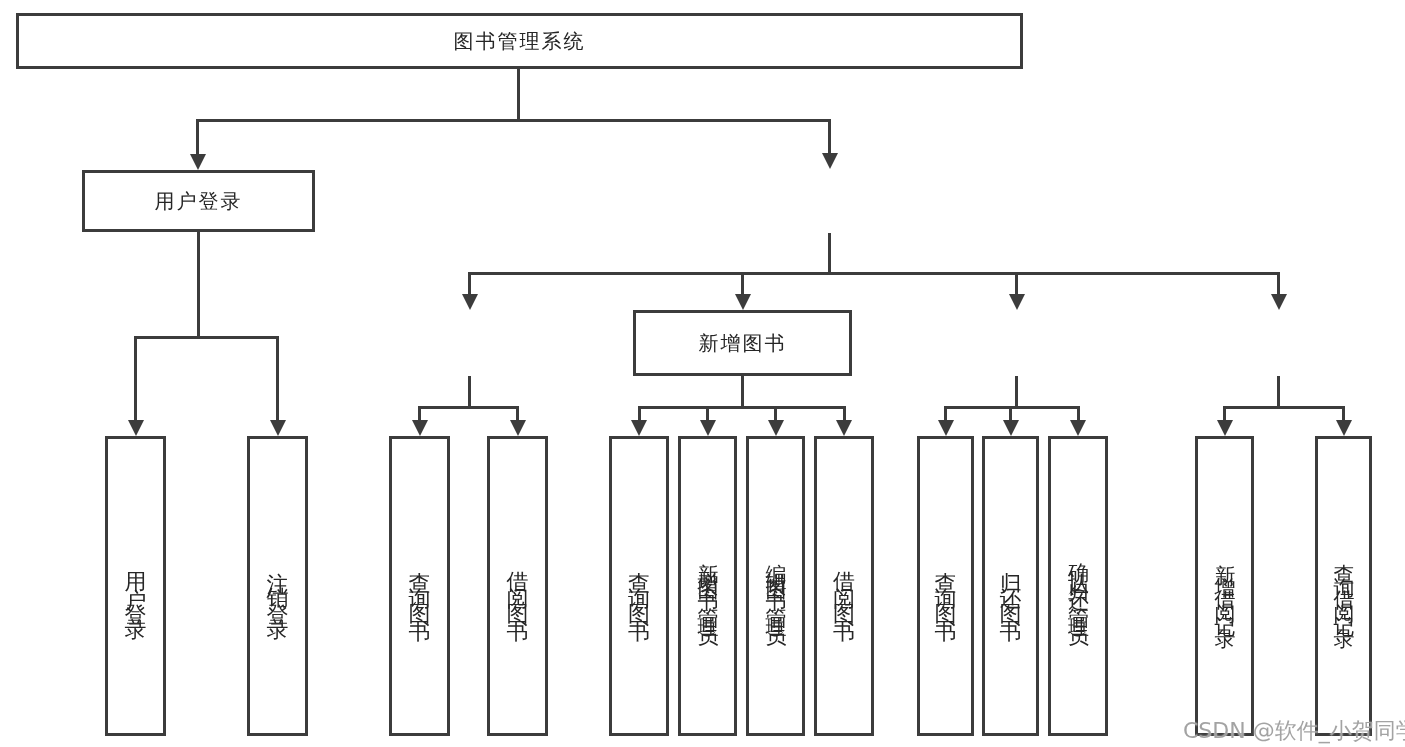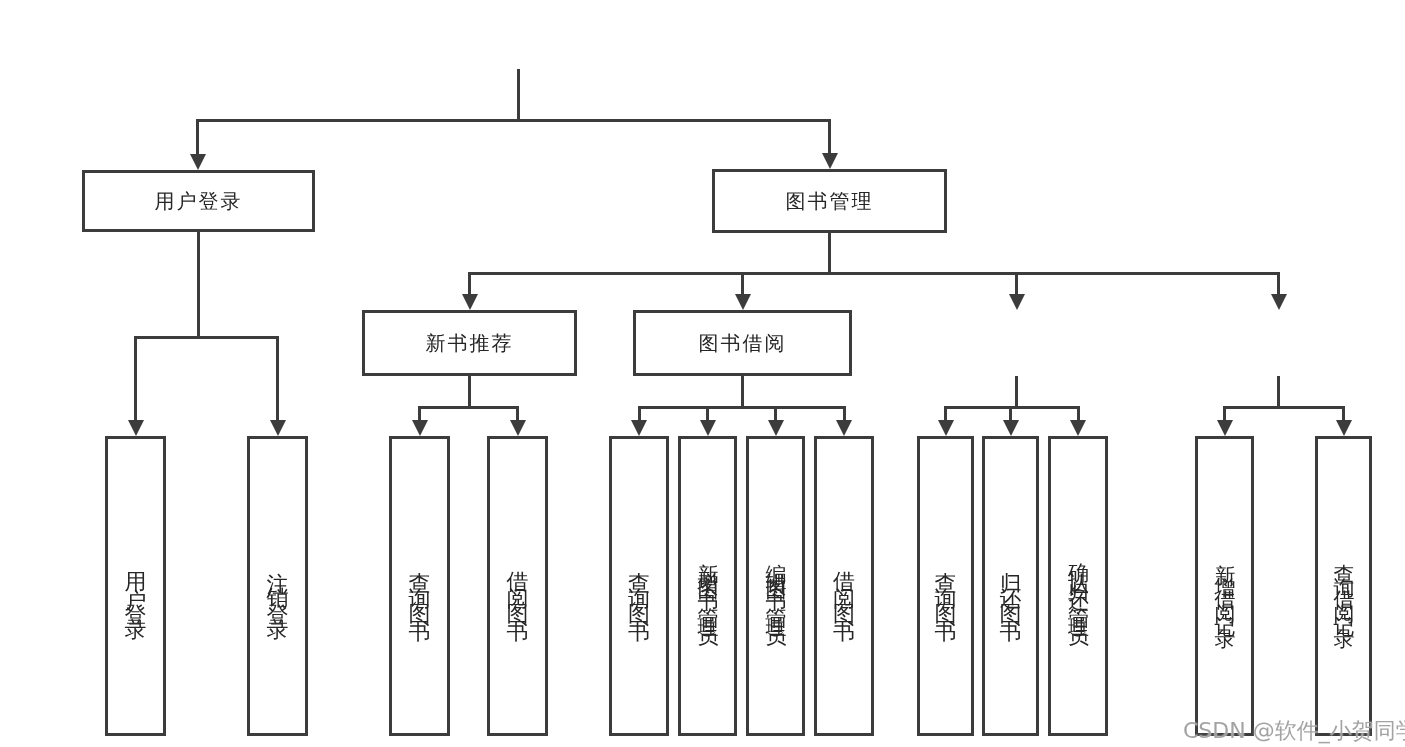--- a/index.html
+++ b/index.html
@@ -60,58 +60,55 @@
     text-shadow:0 0 2px rgba(255,255,255,0.9);
     white-space:nowrap;
     z-index:10;
   }
 </style>
 </head>
 <body>
 
 <div id="canvas">
 
+  <div class="hbox" style="left:16px;top:13px;width:1007px;height:56px;">
+    <span>图书管理系统</span>
+  </div>
 
   <div class="line" style="left:517px;top:69px;width:3px;height:50px;"></div>
   <div class="line" style="left:197px;top:119px;width:634px;height:3px;"></div>
   <div class="line" style="left:196px;top:119px;width:3px;height:36px;"></div>
   <div class="arrow" style="left:190px;top:154px;"></div>
   <div class="line" style="left:828px;top:119px;width:3px;height:35px;"></div>
   <div class="arrow" style="left:822px;top:153px;"></div>
 
   <div class="hbox" style="left:82px;top:170px;width:233px;height:62px;">
     <span>用户登录</span>
-  </div>
-  <div class="hbox" style="left:712px;top:169px;width:235px;height:64px;">
-    <span>图书管理</span>
   </div>
 
   <div class="line" style="left:197px;top:232px;width:3px;height:104px;"></div>
   <div class="line" style="left:134px;top:336px;width:145px;height:3px;"></div>
   <div class="line" style="left:134px;top:336px;width:3px;height:84px;"></div>
   <div class="arrow" style="left:128px;top:420px;"></div>
   <div class="line" style="left:276px;top:336px;width:3px;height:84px;"></div>
   <div class="arrow" style="left:270px;top:420px;"></div>
 
   <div class="line" style="left:828px;top:233px;width:3px;height:39px;"></div>
   <div class="line" style="left:469px;top:272px;width:810px;height:3px;"></div>
   <div class="line" style="left:468px;top:272px;width:3px;height:22px;"></div>
   <div class="arrow" style="left:462px;top:294px;"></div>
   <div class="line" style="left:741px;top:272px;width:3px;height:22px;"></div>
   <div class="arrow" style="left:735px;top:294px;"></div>
   <div class="line" style="left:1015px;top:272px;width:3px;height:22px;"></div>
   <div class="arrow" style="left:1009px;top:294px;"></div>
   <div class="line" style="left:1277px;top:272px;width:3px;height:22px;"></div>
   <div class="arrow" style="left:1271px;top:294px;"></div>
 
-  <div class="hbox" style="left:362px;top:310px;width:215px;height:66px;">
-    <span>新书推荐</span>
-  </div>
   <div class="hbox" style="left:633px;top:310px;width:219px;height:66px;">
-    <span>图书借阅</span>
+    <span>新增图书</span>
   </div>
 
   <div class="line" style="left:468px;top:376px;width:3px;height:30px;"></div>
   <div class="line" style="left:418px;top:406px;width:101px;height:3px;"></div>
   <div class="line" style="left:418px;top:406px;width:3px;height:14px;"></div>
   <div class="arrow" style="left:412px;top:420px;"></div>
   <div class="line" style="left:516px;top:406px;width:3px;height:14px;"></div>
   <div class="arrow" style="left:510px;top:420px;"></div>
 
   <div class="line" style="left:741px;top:376px;width:3px;height:30px;"></div>

